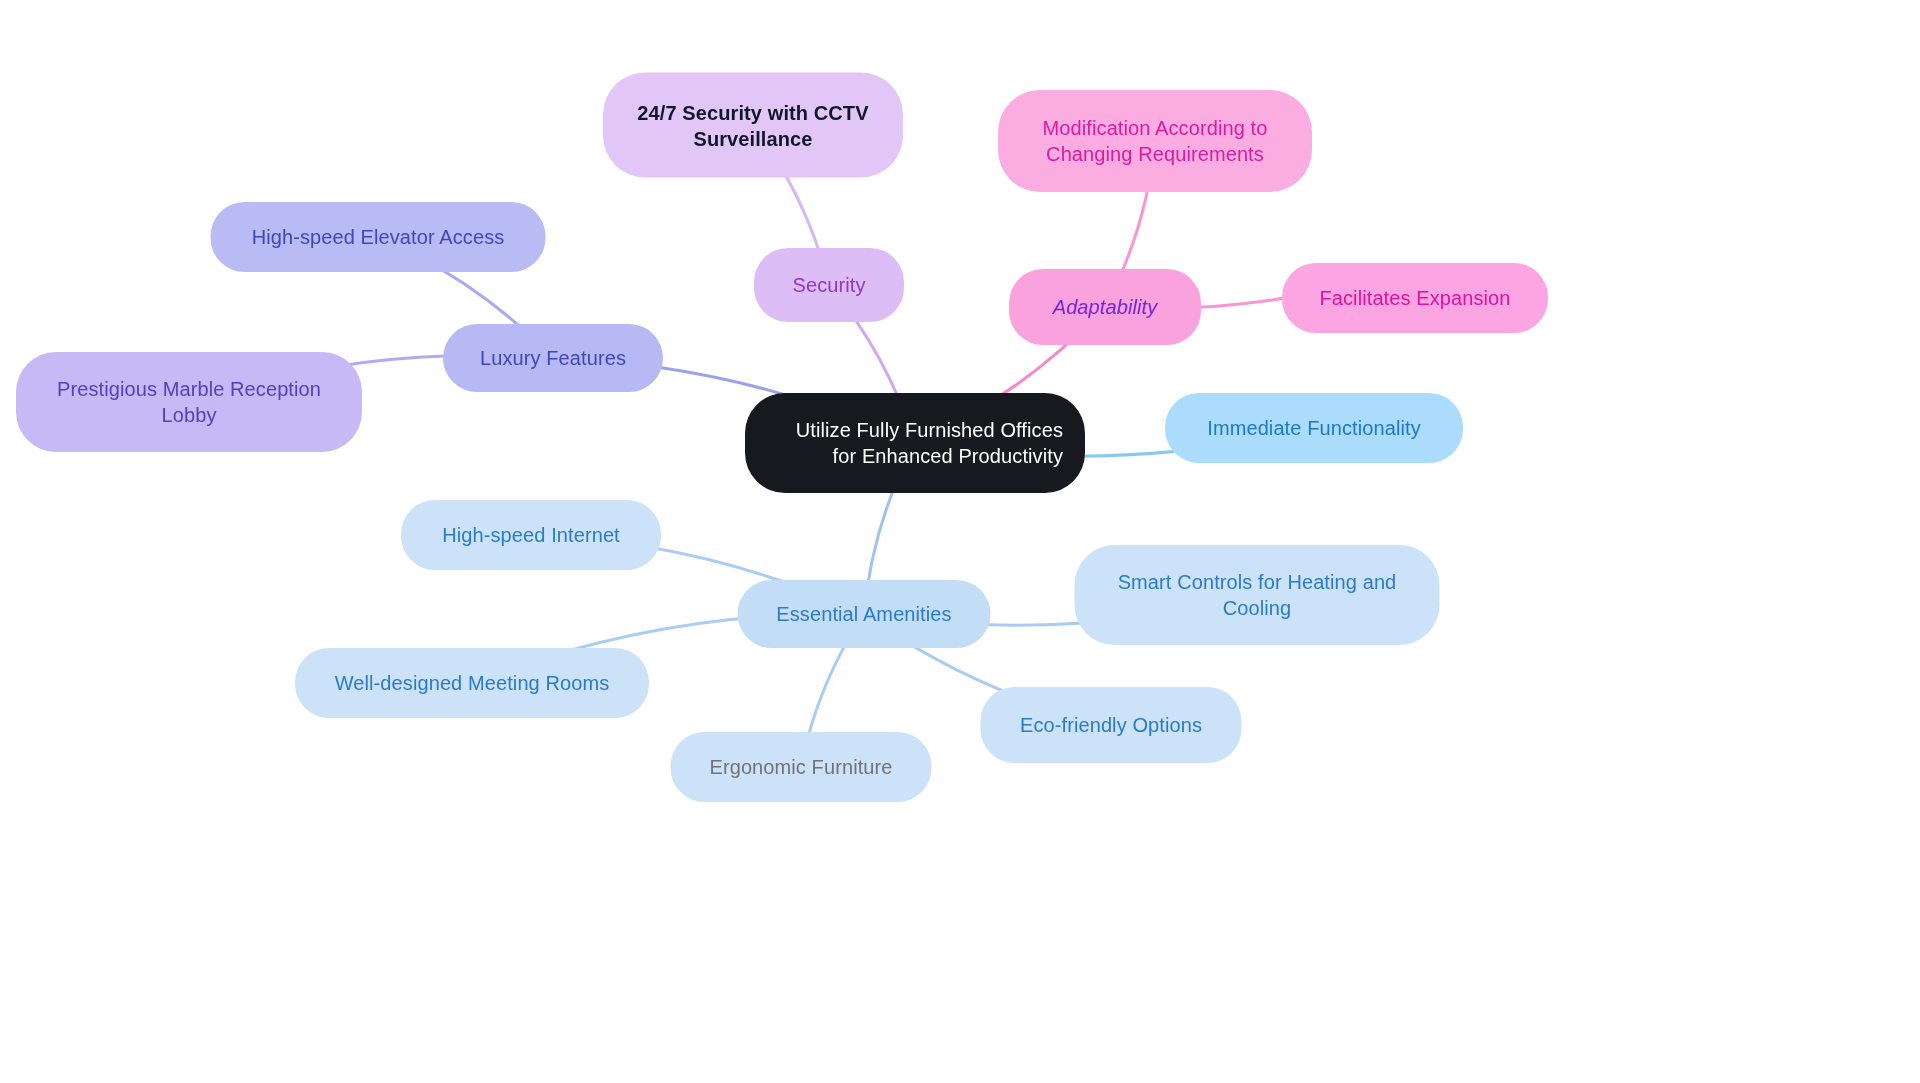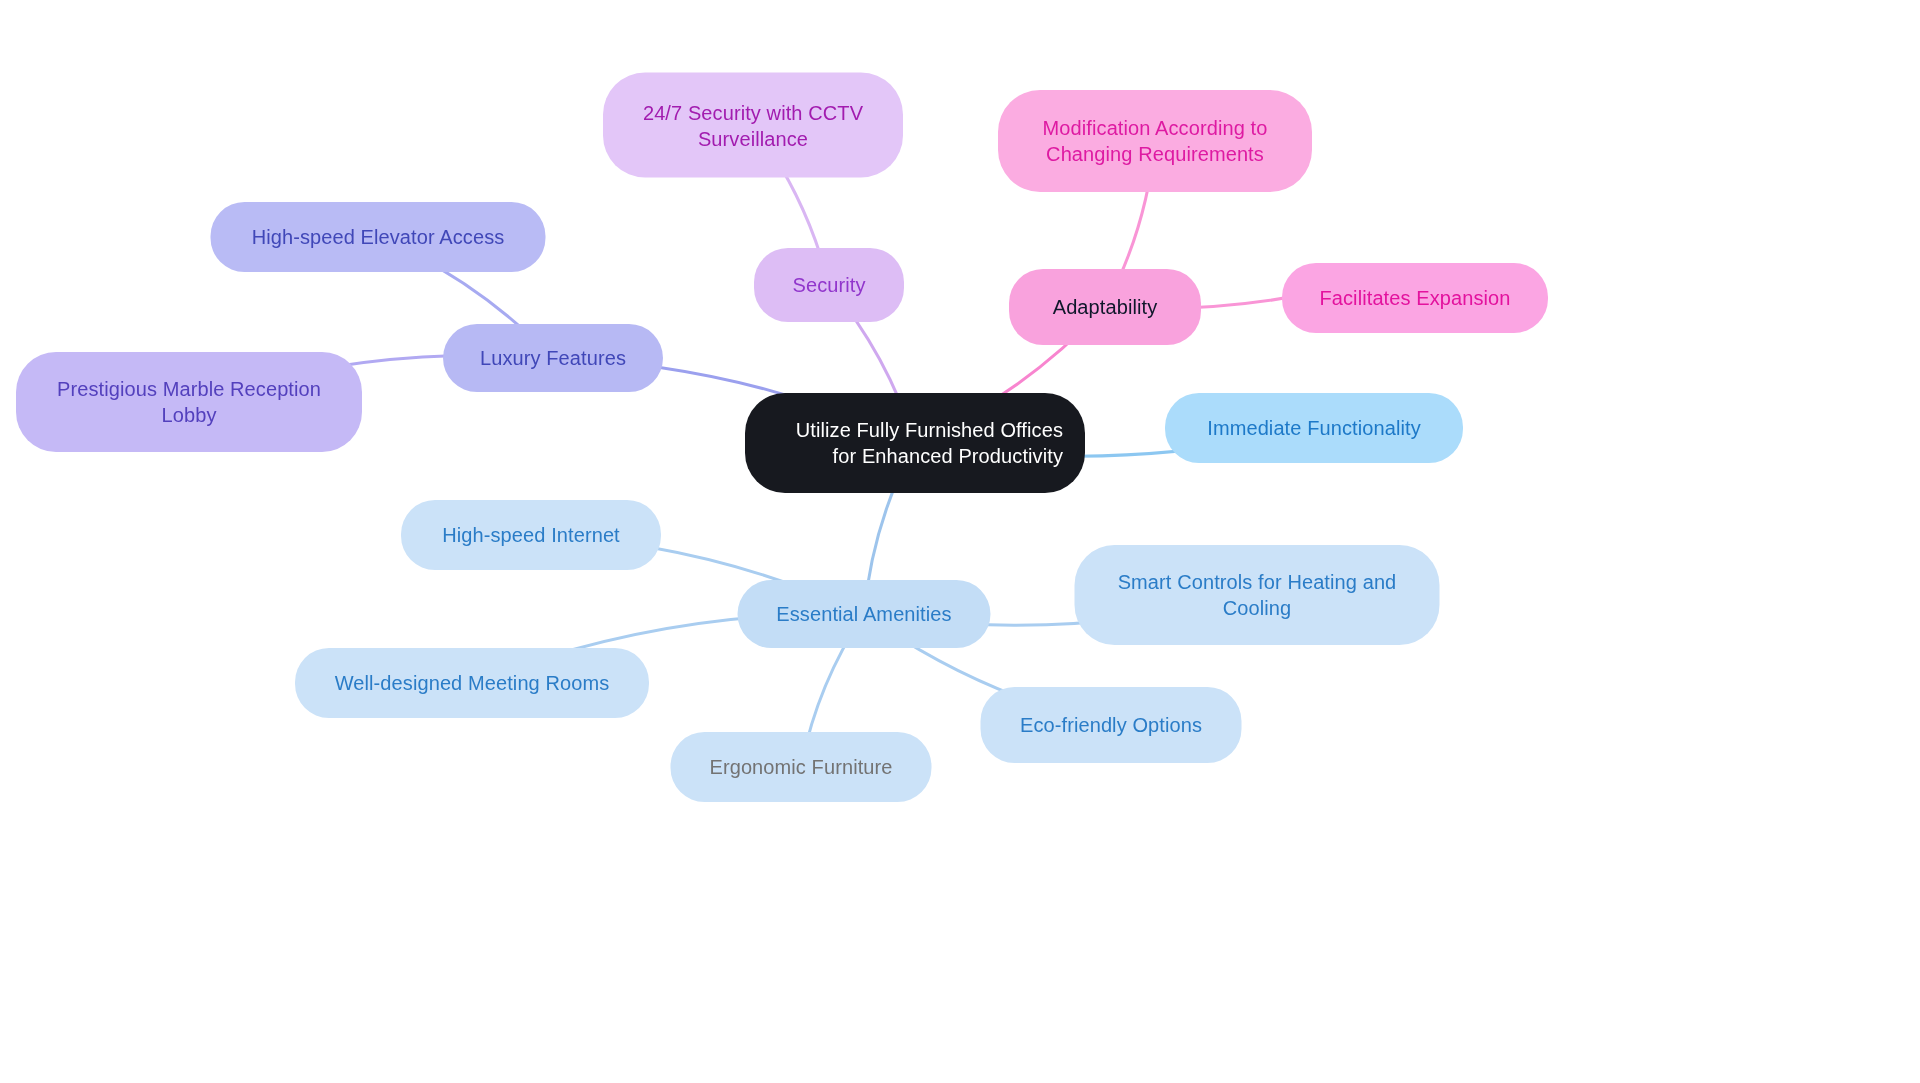--- a/index.html
+++ b/index.html
@@ -91,25 +91,25 @@
   </div>
 
   <div class="node n-lobby" style="background: rgb(197, 185, 246); color: rgb(83, 64, 189);">
     <span>Prestigious Marble Reception Lobby</span>
   </div>
 
   <div class="node n-security" style="background: rgb(221, 189, 245); color: rgb(145, 54, 204);">
     <span>Security</span>
   </div>
 
-  <div class="node n-cctv" style="background: rgb(227, 198, 248); color: #a21caf;">
+  <div class="node n-cctv" style="background: rgb(227, 198, 248); color: #0f172a; font-weight: bold;">
     <span>24/7 Security with CCTV Surveillance</span>
   </div>
 
-  <div class="node n-adaptability" style="background: rgb(249, 162, 221); color: #0f172a;">
+  <div class="node n-adaptability" style="background: rgb(249, 162, 221); color: #6d28d9; font-style: italic;">
     <span>Adaptability</span>
   </div>
 
   <div class="node n-modification" style="background: rgb(251, 172, 225); color: rgb(222, 26, 162);">
     <span>Modification According to Changing Requirements</span>
   </div>
 
   <div class="node n-expansion" style="background: rgb(251, 165, 227); color: rgb(227, 18, 158); margin-top: 33px;">
     <span>Facilitates Expansion</span>
   </div>

